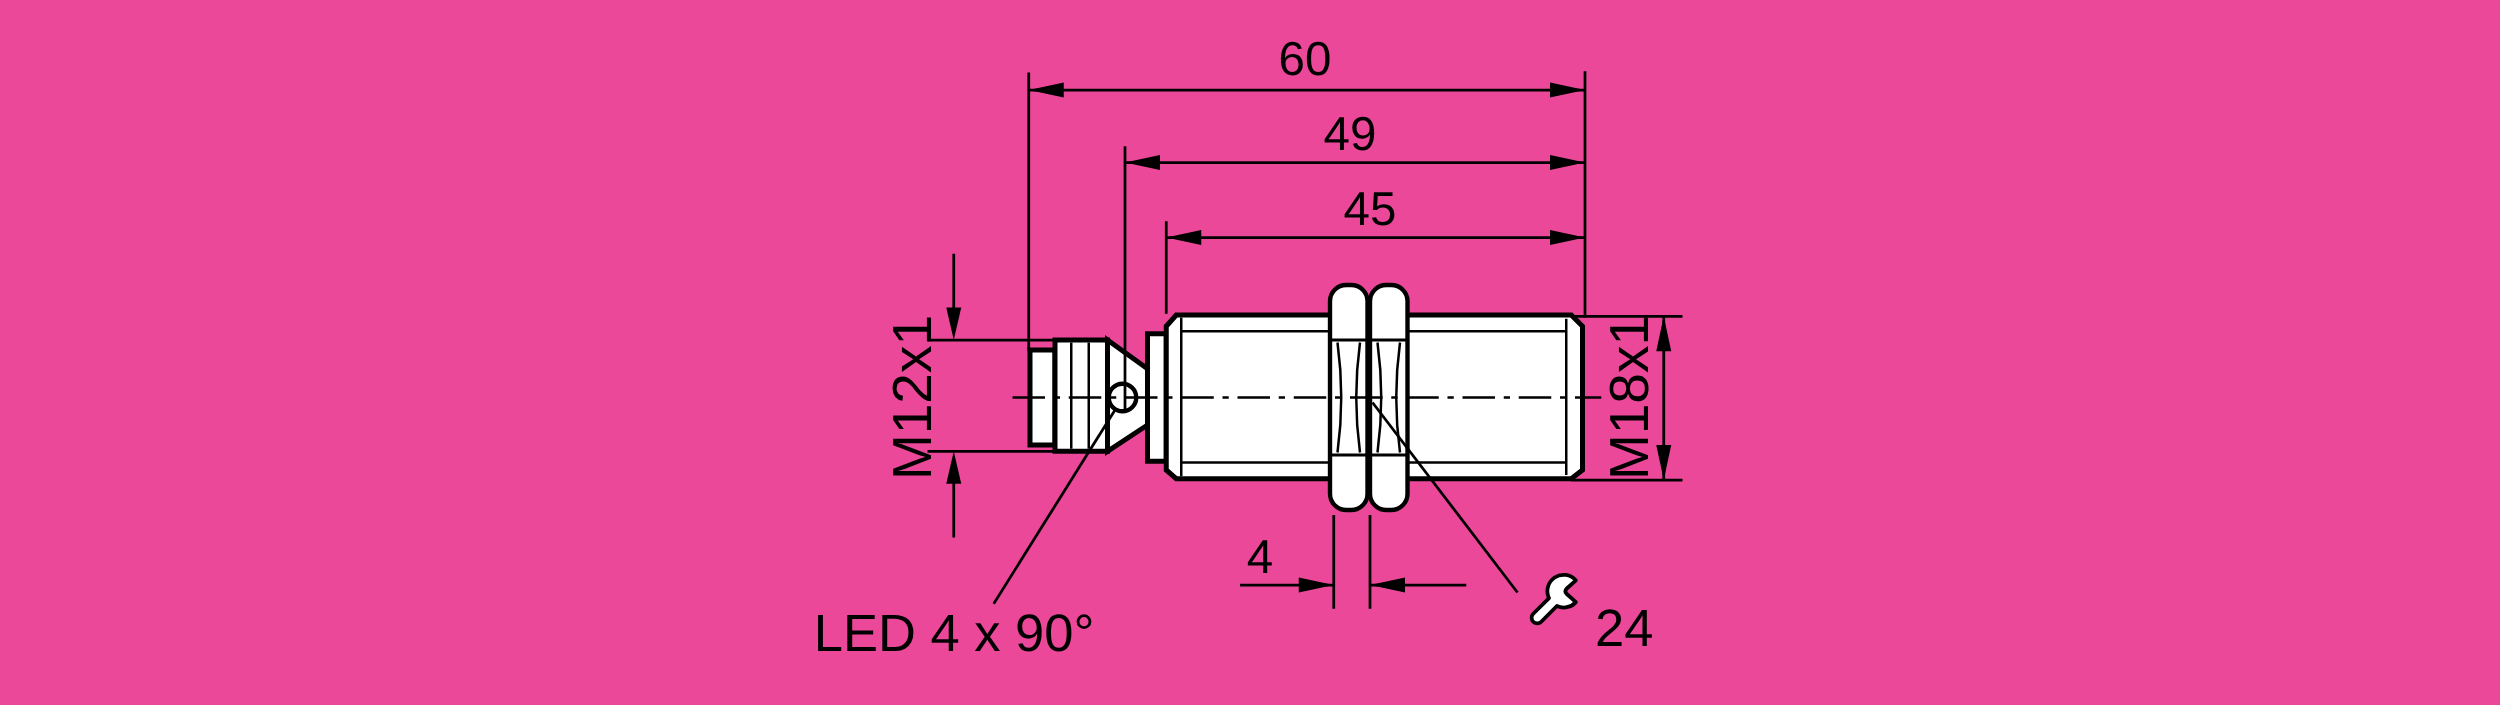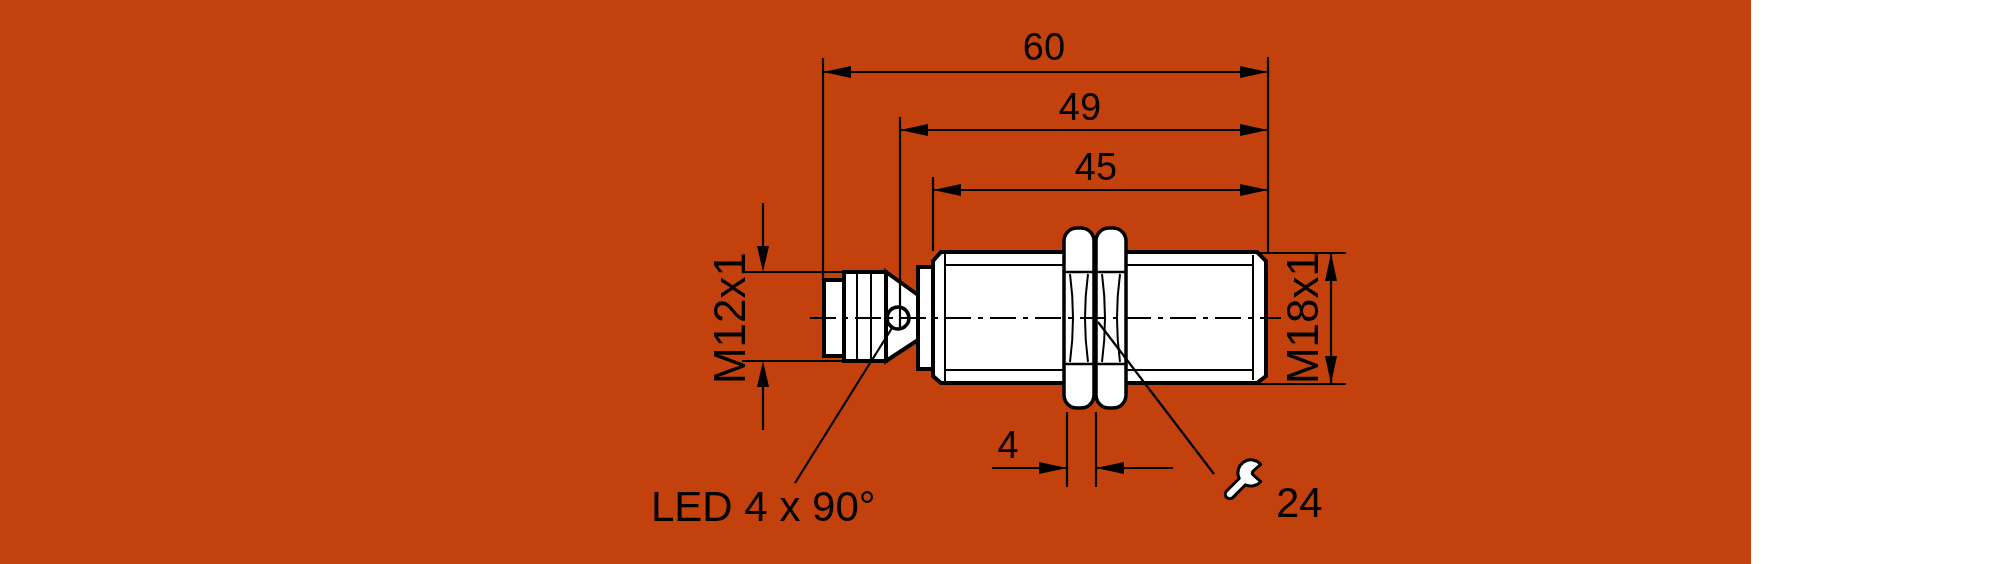--- a/index.html
+++ b/index.html
@@ -1,16 +1,16 @@
 <!DOCTYPE html>
 <html><head>
 <meta charset="utf-8">
 <style>
   html, body { margin: 0; padding: 0; background: #ffffff; }
-  .canvas { width: 1751px; height: 564px; position: relative; background: #c2410c; }
+  .canvas { width: 2000px; height: 564px; position: relative; background: #ec4899; }
   svg { display: block; }
   text {
     font-family: "Liberation Sans", "DejaVu Sans", sans-serif;
     fill: #000000;
   }
   .dim-num  { font-size: 38px; }
   .thread   { font-size: 44px; }
   .note     { font-size: 42px; }
   .outline  { fill: #ffffff; stroke: #000000; stroke-width: 4; }
   .outline-thin { fill: none; stroke: #000000; stroke-width: 2.5; }

